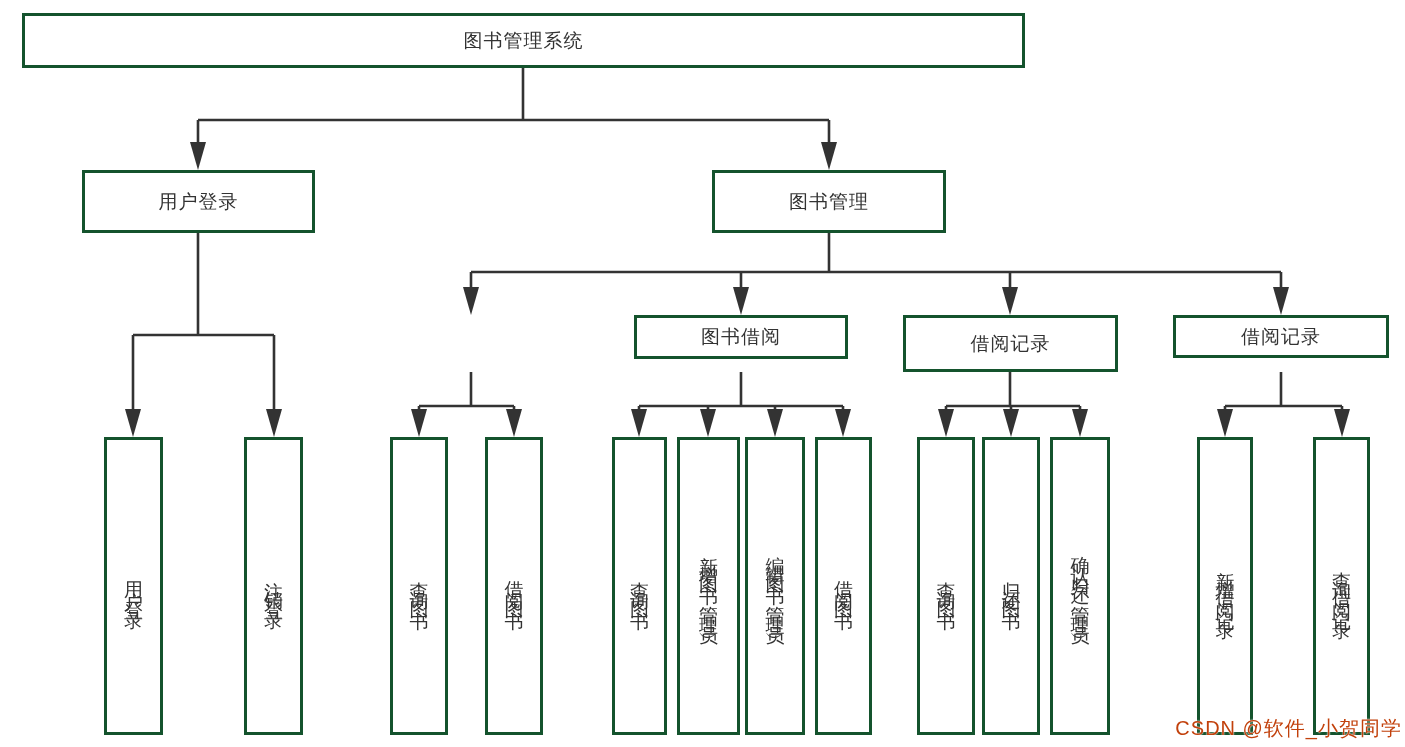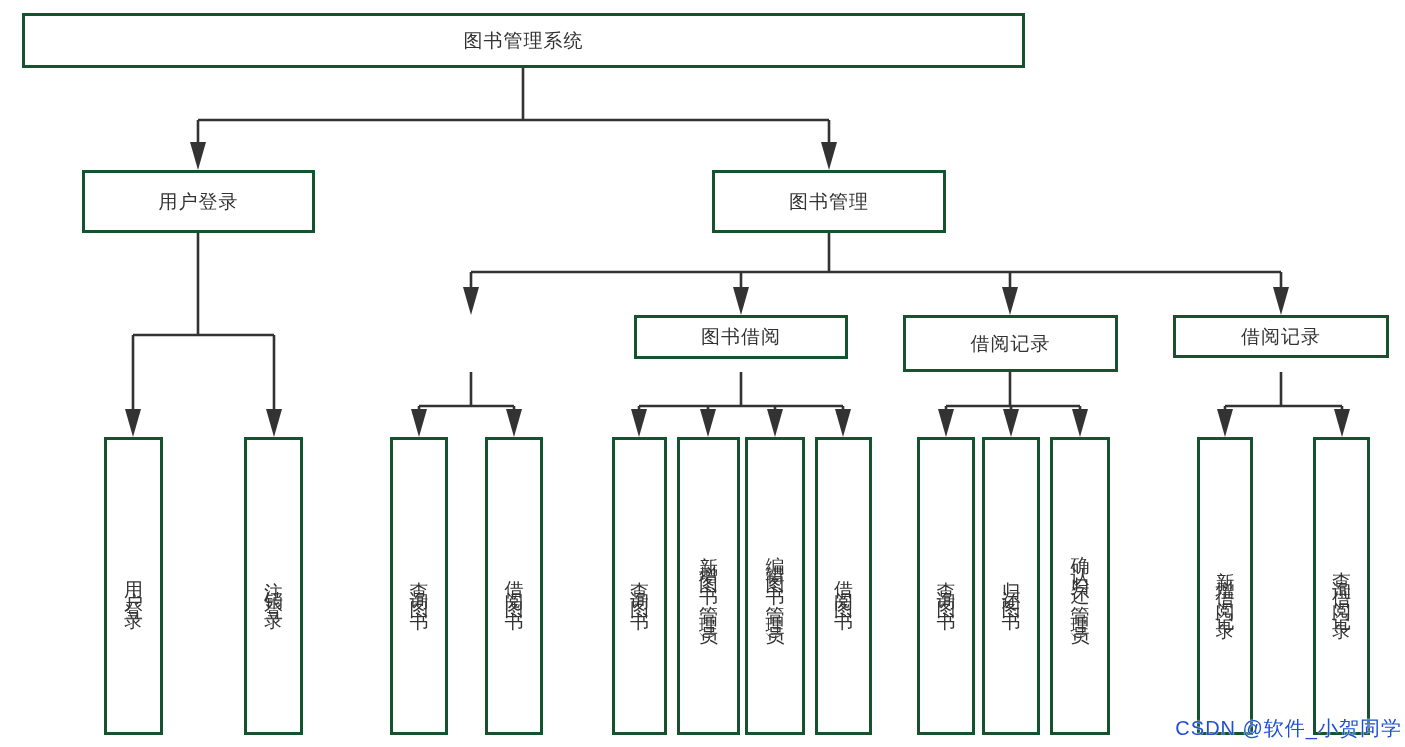--- a/index.html
+++ b/index.html
@@ -32,21 +32,21 @@
     font-size:19px;
     letter-spacing:10px;
     line-height:1.15;
     white-space:nowrap;
   }
   .watermark{
     position:absolute;
     right:3px;
     bottom:5px;
     font-size:20px;
-    color:#1d4ed8;
+    color:#c2410c;
     text-shadow:0 0 2px #ffffff, 0 0 1px #ffffff;
     letter-spacing:1px;
     z-index:3;
     white-space:nowrap;
   }
 </style>
 </head>
 <body>
 
 <div class="canvas">

